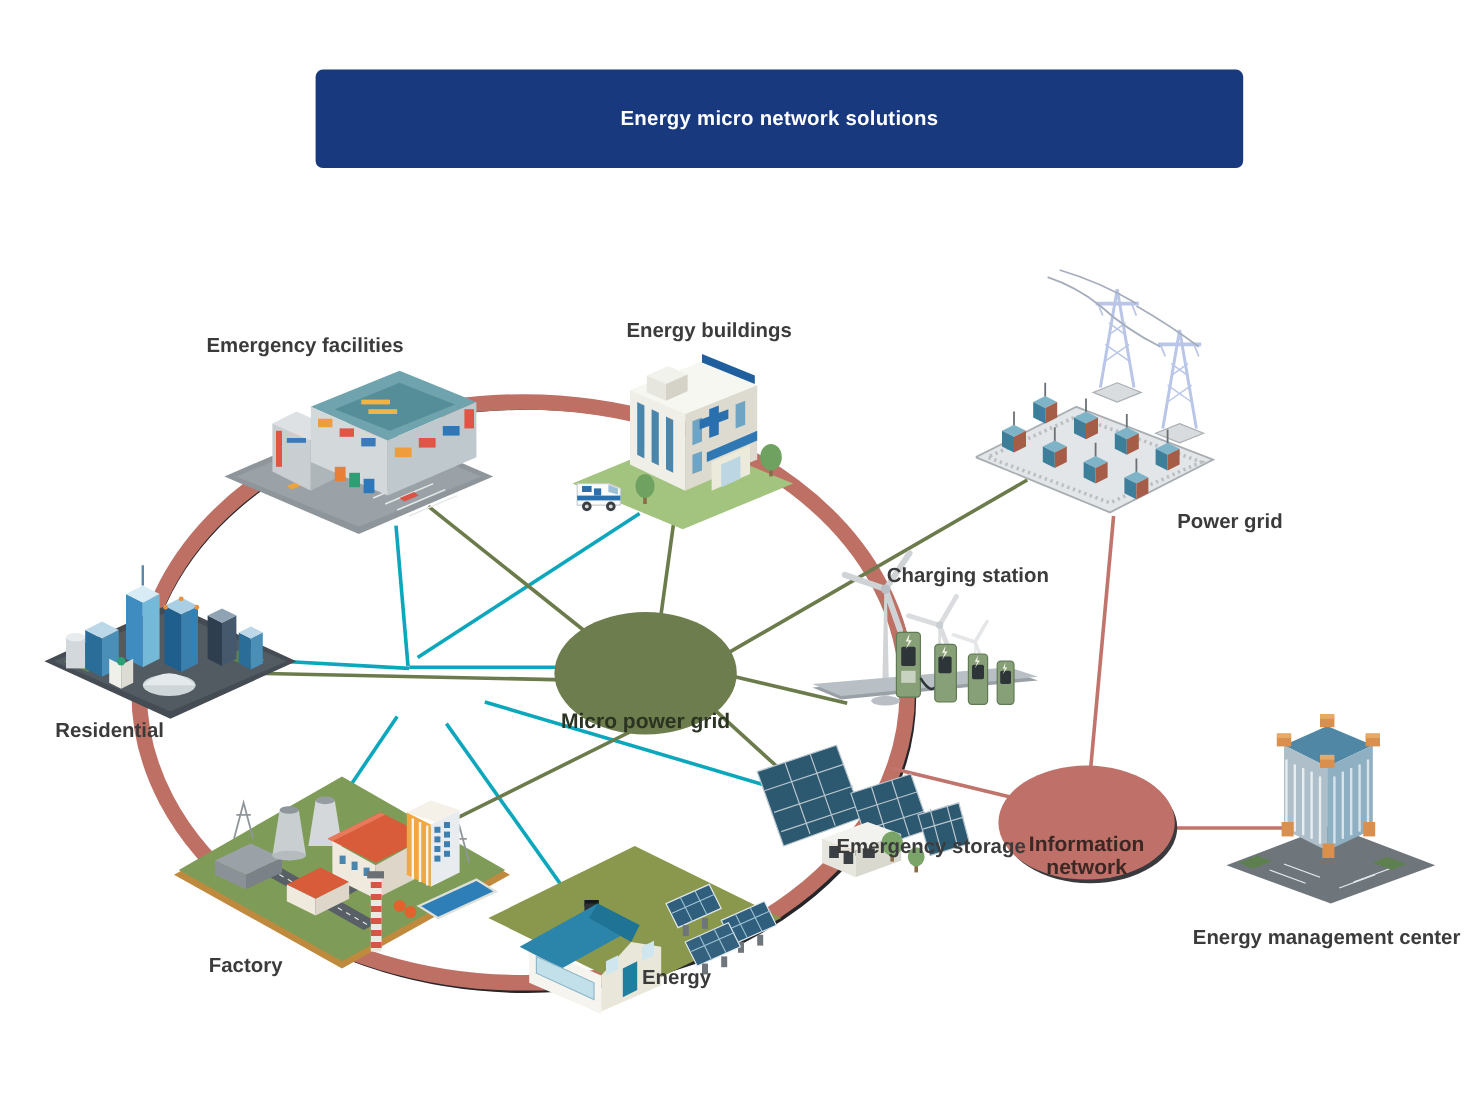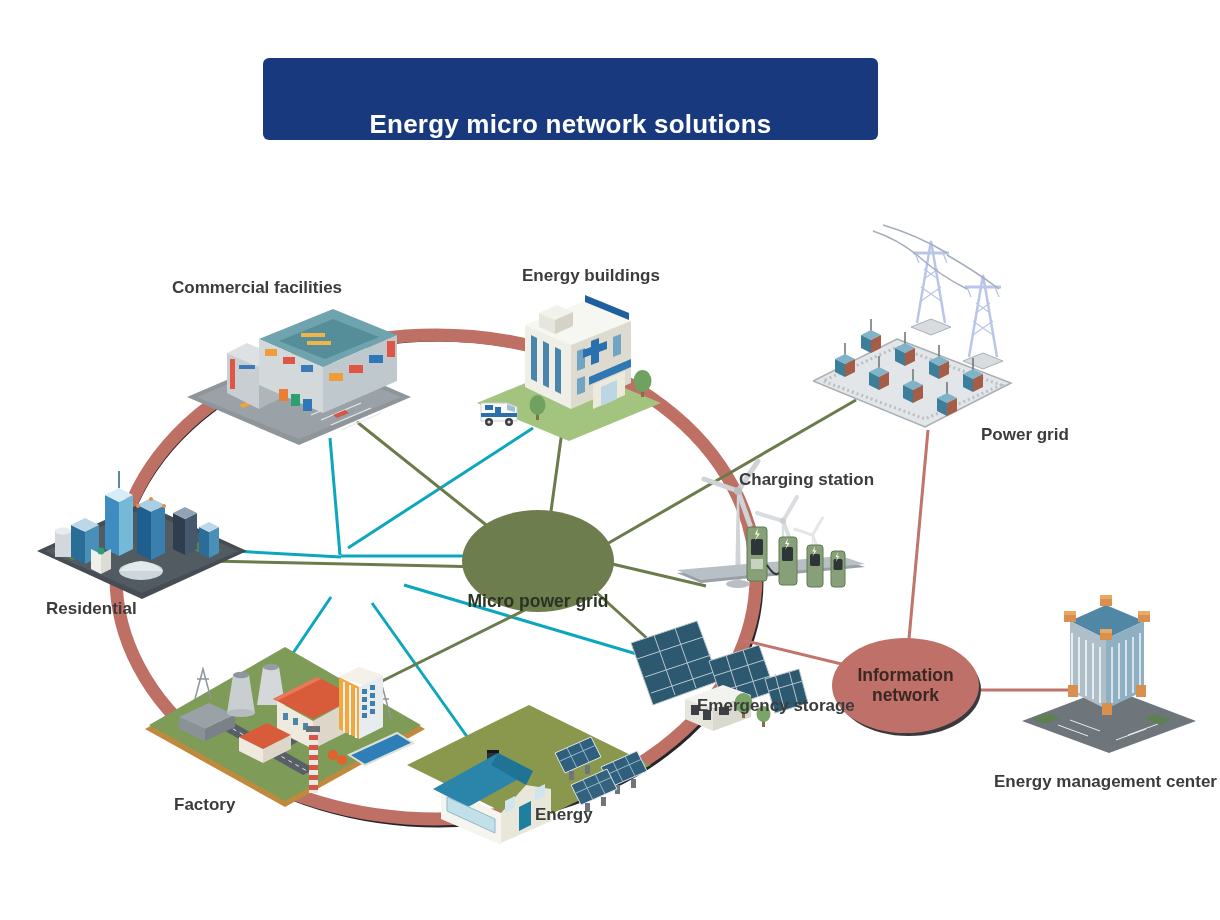--- a/index.html
+++ b/index.html
@@ -20,23 +20,23 @@
               white-space:nowrap;}
   #lbl-commercial{left:172px;top:278px;}
   #lbl-public{left:522px;top:266px;}
   #lbl-powergrid{left:965px;top:425px;margin-left:16px;}
   #lbl-residential{left:46px;top:599px;}
   #lbl-charging{left:739px;top:470px;}
   #lbl-factory{left:174px;top:795px;}
   #lbl-energy{left:535px;top:805px;}
   #lbl-emergency{left:697px;top:696px;}
   #lbl-emc{left:994px;top:772px;text-align:center;}
-  #banner{position:absolute;left:263px;top:58px;width:615px;height:82px;z-index:5;
-          border-radius:6px;display:flex;align-items:flex-end;justify-content:center;
-          color:#ffffff;font-weight:700;font-size:26px;letter-spacing:.2px;}
+  #banner{position:absolute;left:263px;top:58px;width:773px;height:82px;z-index:5;
+          border-radius:6px;display:flex;align-items:center;justify-content:center;
+          color:#ffffff;font-weight:700;font-size:17px;letter-spacing:.2px;}
 </style>
 </head>
 <body>
 
 <div id="canvas">
 
   <svg id="net" width="1220" height="920" viewBox="0 0 1220 920">
     <ellipse cx="439" cy="581" rx="321" ry="243" fill="none" stroke-width="7" stroke="#26262a"></ellipse>
     <ellipse cx="436" cy="577" rx="320" ry="242" fill="none" stroke-width="13" stroke="#be7065"></ellipse>
     <g fill="none" stroke-width="3" stroke="#0ca7bd">
@@ -64,21 +64,21 @@
     </g>
   </svg>
 
   <div id="banner" style="background-color: rgb(25, 57, 127);">
     <span>Energy micro network solutions</span>
   </div>
 
   <div class="hub" id="hub-micro" style="background-color: rgb(109, 125, 77); align-items: flex-end;">
     <span>Micro power grid</span>
   </div>
-  <div class="hub" id="hub-info" style="background-color: rgb(191, 113, 105);">
+  <div class="hub" id="hub-info" style="background-color: rgb(191, 113, 105); align-items: flex-end;">
     <span>Information
 network</span>
   </div>
 
   <div class="illus" style="left:183px;top:293px;">
     <svg width="232" height="162" viewBox="0 0 232 162">
       <polygon points="116,56 228,104 116,152 4,104" fill="#8e969b"></polygon>
       <polygon points="116,62 218,104 116,146 14,104" fill="#9aa2a7"></polygon>
       <g stroke="#e6e9ea" stroke-width="1.3">
         <line x1="128" y1="122" x2="168" y2="105"></line>
@@ -483,21 +483,21 @@
           </g>
       </g>
       <g fill="#d9904f">
           <rect x="50" y="122" width="10" height="12"></rect>
           <rect x="118" y="122" width="10" height="12"></rect>
           <rect x="84" y="140" width="10" height="12"></rect>
         </g>
     </svg>
   </div>
 
-  <div class="node-label" id="lbl-commercial">Commercial facilities</div>
+  <div class="node-label" id="lbl-commercial">Emergency facilities</div>
   <div class="node-label" id="lbl-public">Energy buildings</div>
   <div class="node-label" id="lbl-powergrid">Power grid</div>
   <div class="node-label" id="lbl-residential">Residential</div>
   <div class="node-label" id="lbl-charging">Charging station</div>
   <div class="node-label" id="lbl-factory">Factory</div>
   <div class="node-label" id="lbl-energy">Energy</div>
   <div class="node-label" id="lbl-emergency">Emergency storage</div>
   <div class="node-label" id="lbl-emc">Energy management center</div>
 
 </div>

